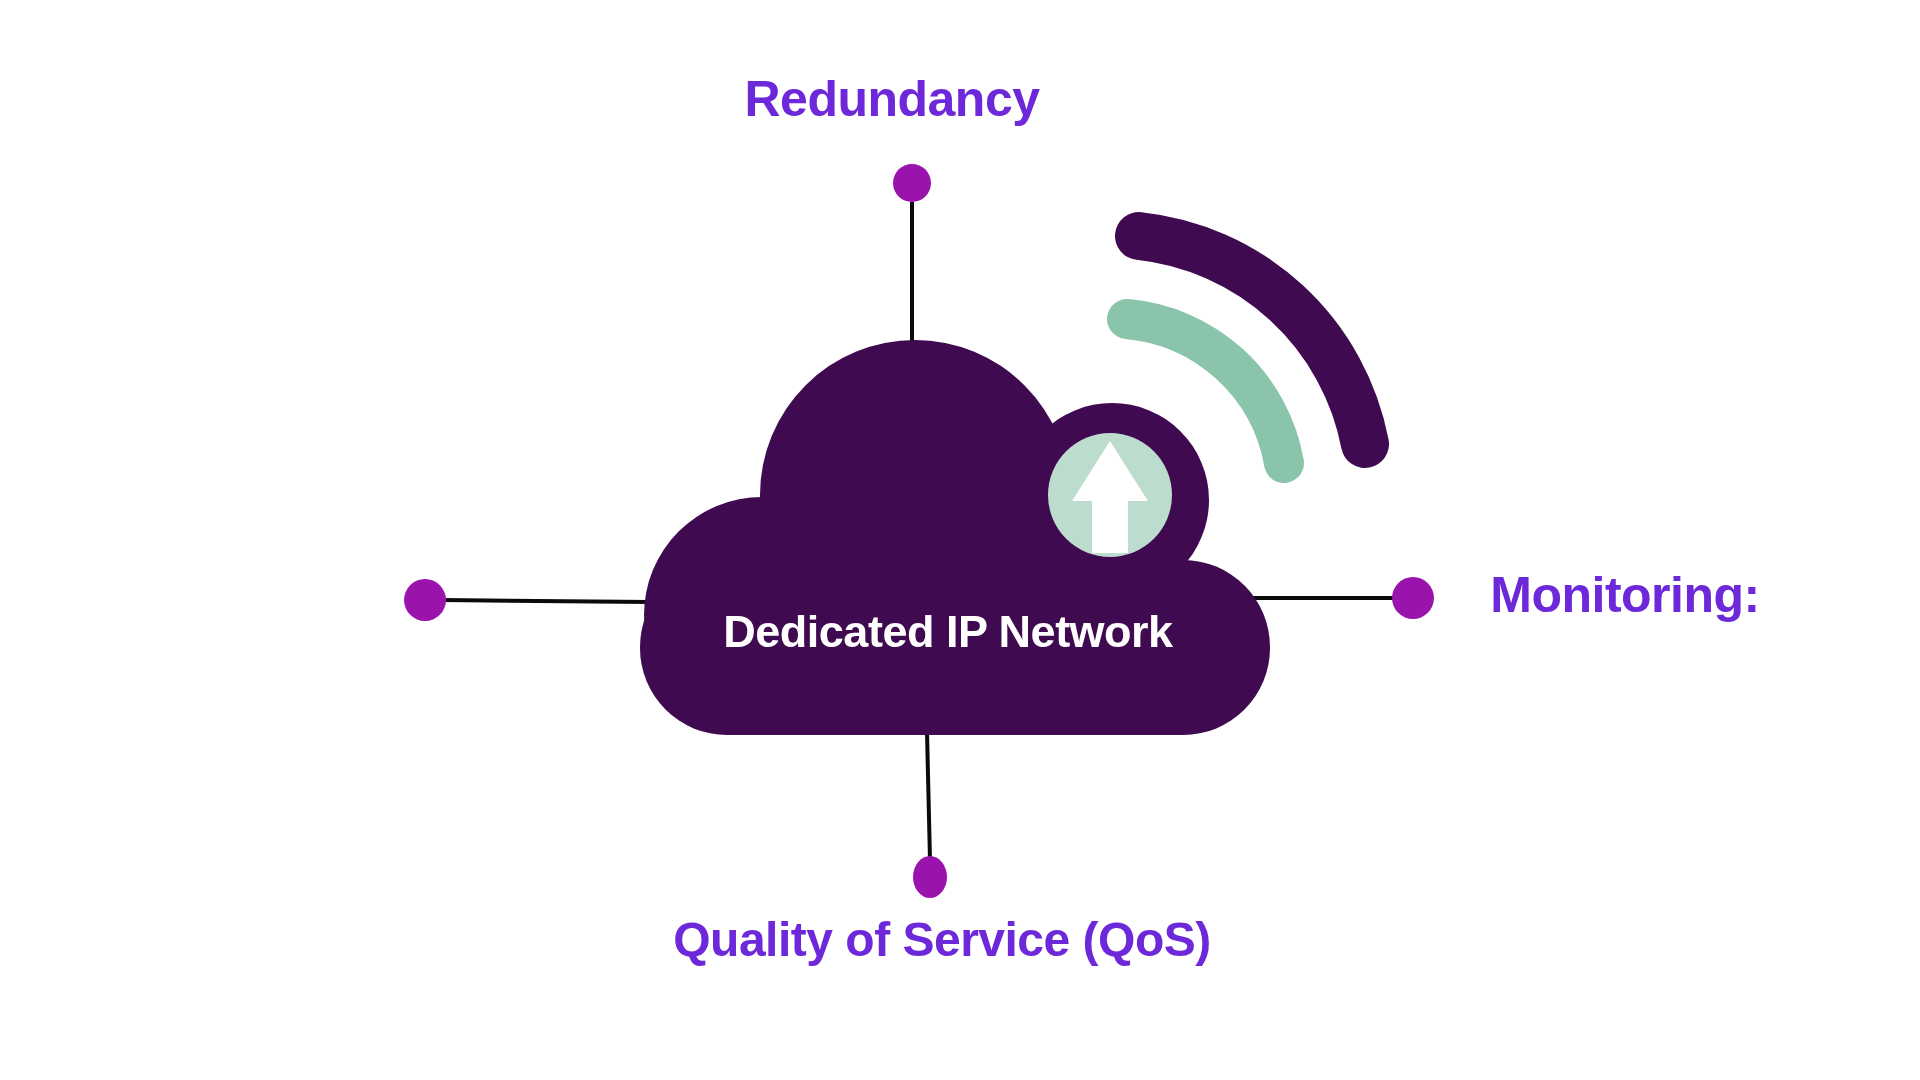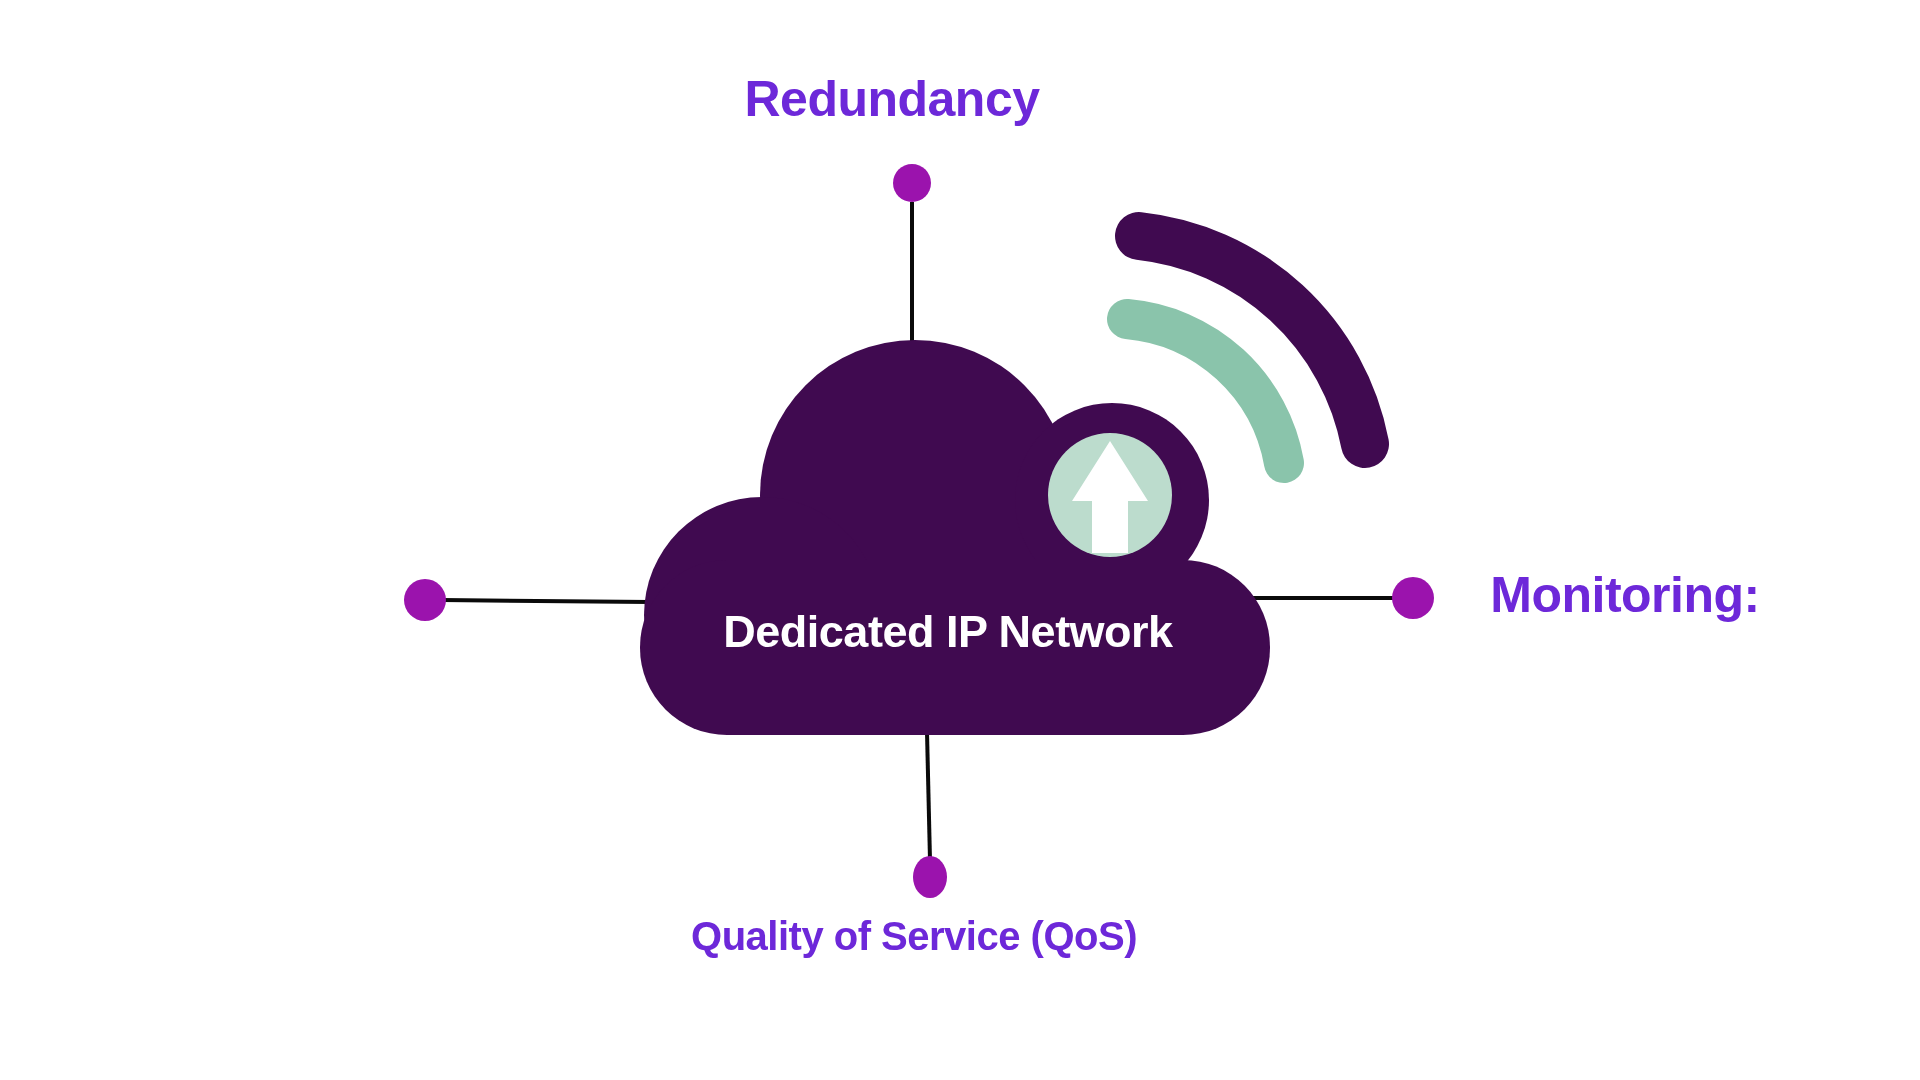--- a/index.html
+++ b/index.html
@@ -29,21 +29,21 @@
     font-weight: 700;
     color: #6d28d9;
     font-size: 50px;
     line-height: 1.1;
     white-space: nowrap;
     letter-spacing: -0.5px;
   }
   .node-label.top    { left: 892px;  top: 72px;  }
   .node-label.left   { left: 227px;  top: 568px; }
   .node-label.right  { left: 1617px; top: 568px; margin-left: 8px; }
-  .node-label.bottom { left: 914px;  top: 914px; font-size: 40px; }
+  .node-label.bottom { left: 942px;  top: 914px; font-size: 48px; }
   .cloud-text {
     position: absolute;
     left: 948px;
     top: 582px;
     transform: translateX(-50%);
     width: 620px;
     text-align: center;
     color: #ffffff;
     font-weight: 700;
     font-size: 45px;

